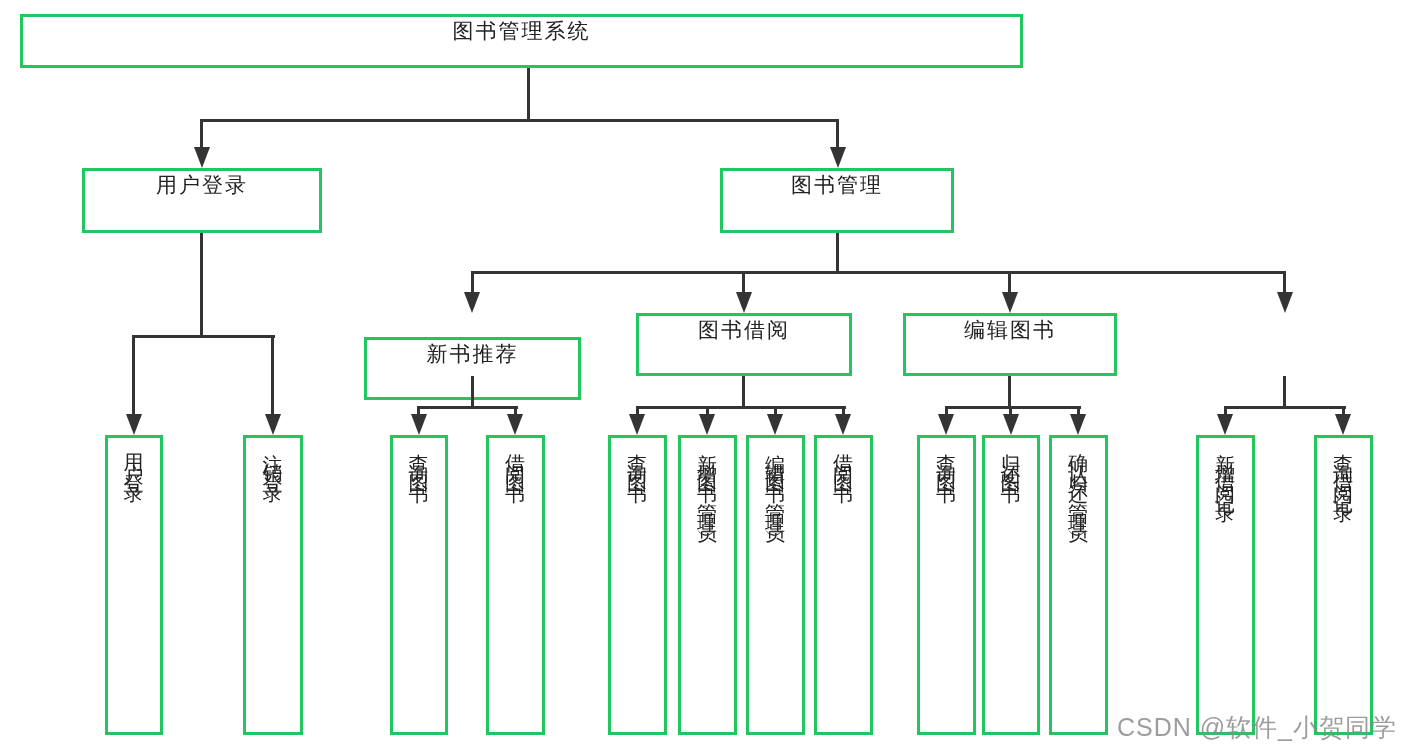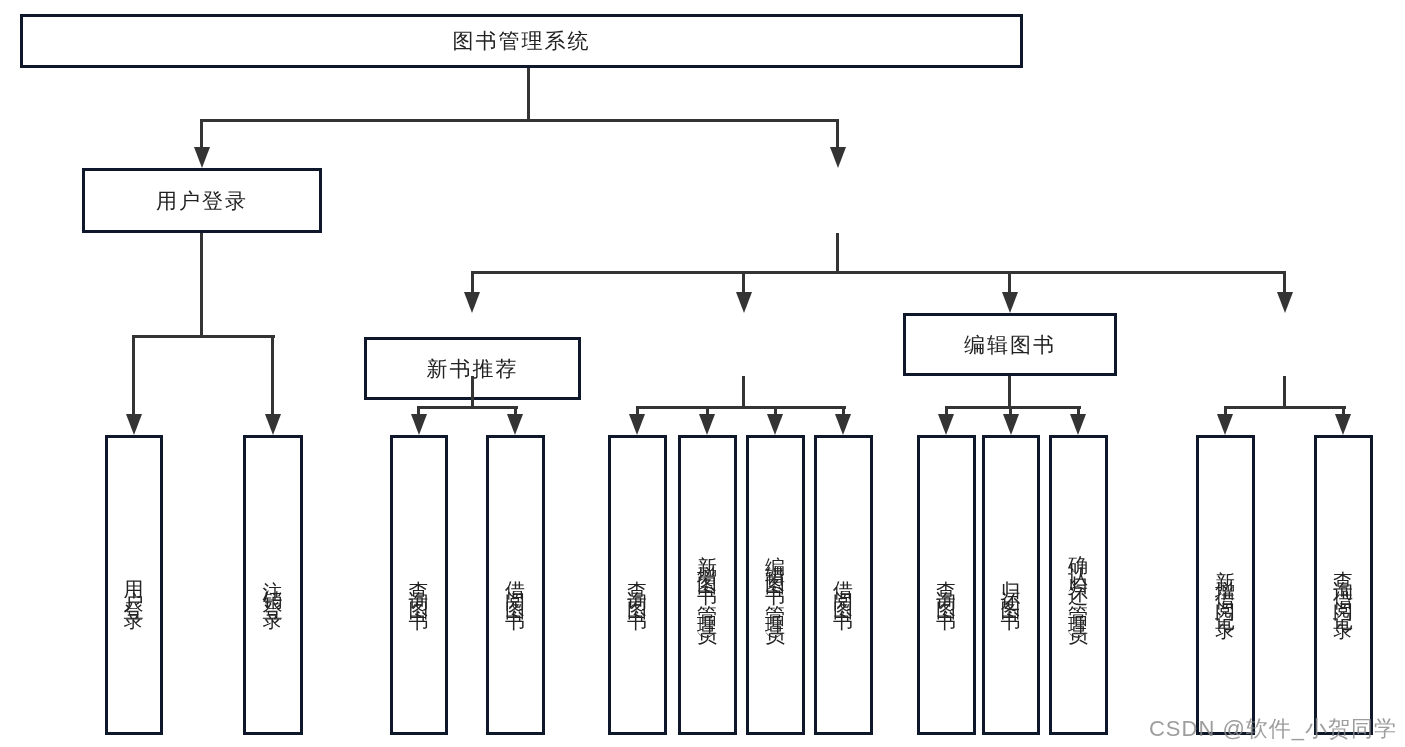--- a/index.html
+++ b/index.html
@@ -12,23 +12,22 @@
     position: relative;
     width: 1405px;
     height: 747px;
     background: #ffffff;
     overflow: hidden;
   }
   .box {
     position: absolute;
     box-sizing: border-box;
     background: #ffffff;
-    border: 3px solid #0f172a;
+    border: 3px solid #22c55e;
     display: flex;
-    align-items: center;
     justify-content: center;
     color: #222222;
   }
   .hbox { font-size: 21px; letter-spacing: 2px; }
   .leaf { font-size: 20px; }
   .leaf .vtext {
     writing-mode: vertical-rl;
     letter-spacing: 10px;
     line-height: 1;
     white-space: nowrap;
@@ -44,21 +43,21 @@
     width: 0;
     height: 0;
     border-left: 8px solid transparent;
     border-right: 8px solid transparent;
     border-top: 21px solid #343434;
   }
   .watermark {
     position: absolute;
     right: 8px;
     bottom: 3px;
-    font-size: 22px;
+    font-size: 25px;
     color: rgba(140, 140, 140, 0.85);
     letter-spacing: 1px;
     white-space: nowrap;
   }
 </style>
 </head>
 <body>
 
 <div id="stage">
 
@@ -69,20 +68,23 @@
   <div class="vline" style="left:527px; top:68px; height:54px;"></div>
   <div class="hline" style="left:200px; top:119px; width:639px;"></div>
   <div class="vline" style="left:200px; top:119px; height:30px;"></div>
   <div class="arrow" style="left:194px; top:147px;"></div>
   <div class="vline" style="left:836px; top:119px; height:30px;"></div>
   <div class="arrow" style="left:830px; top:147px;"></div>
 
   <div class="box hbox" style="left:82px; top:168px; width:240px; height:65px;">
     <span>用户登录</span>
   </div>
+  <div class="box hbox" style="left:720px; top:168px; width:234px; height:65px;">
+    <span>图书管理</span>
+  </div>
 
   <div class="vline" style="left:200px; top:233px; height:105px;"></div>
   <div class="hline" style="left:133px; top:335px; width:142px;"></div>
   <div class="vline" style="left:132px; top:335px; height:80px;"></div>
   <div class="arrow" style="left:126px; top:414px;"></div>
   <div class="vline" style="left:271px; top:335px; height:80px;"></div>
   <div class="arrow" style="left:265px; top:414px;"></div>
 
   <div class="vline" style="left:836px; top:233px; height:40px;"></div>
   <div class="hline" style="left:471px; top:271px; width:815px;"></div>
@@ -90,20 +92,23 @@
   <div class="arrow" style="left:464px; top:292px;"></div>
   <div class="vline" style="left:742px; top:271px; height:22px;"></div>
   <div class="arrow" style="left:736px; top:292px;"></div>
   <div class="vline" style="left:1008px; top:271px; height:22px;"></div>
   <div class="arrow" style="left:1002px; top:292px;"></div>
   <div class="vline" style="left:1283px; top:271px; height:22px;"></div>
   <div class="arrow" style="left:1277px; top:292px;"></div>
 
   <div class="box hbox" style="left:364px; top:313px; width:217px; height:63px;margin-top:24px;">
     <span>新书推荐</span>
+  </div>
+  <div class="box hbox" style="left:636px; top:313px; width:216px; height:63px;">
+    <span>图书借阅</span>
   </div>
   <div class="box hbox" style="left:903px; top:313px; width:214px; height:63px;">
     <span>编辑图书</span>
   </div>
 
   <div class="vline" style="left:471px; top:376px; height:32px;"></div>
   <div class="hline" style="left:418px; top:406px; width:100px;"></div>
   <div class="vline" style="left:417px; top:406px; height:10px;"></div>
   <div class="arrow" style="left:411px; top:414px;"></div>
   <div class="vline" style="left:514px; top:406px; height:10px;"></div>

